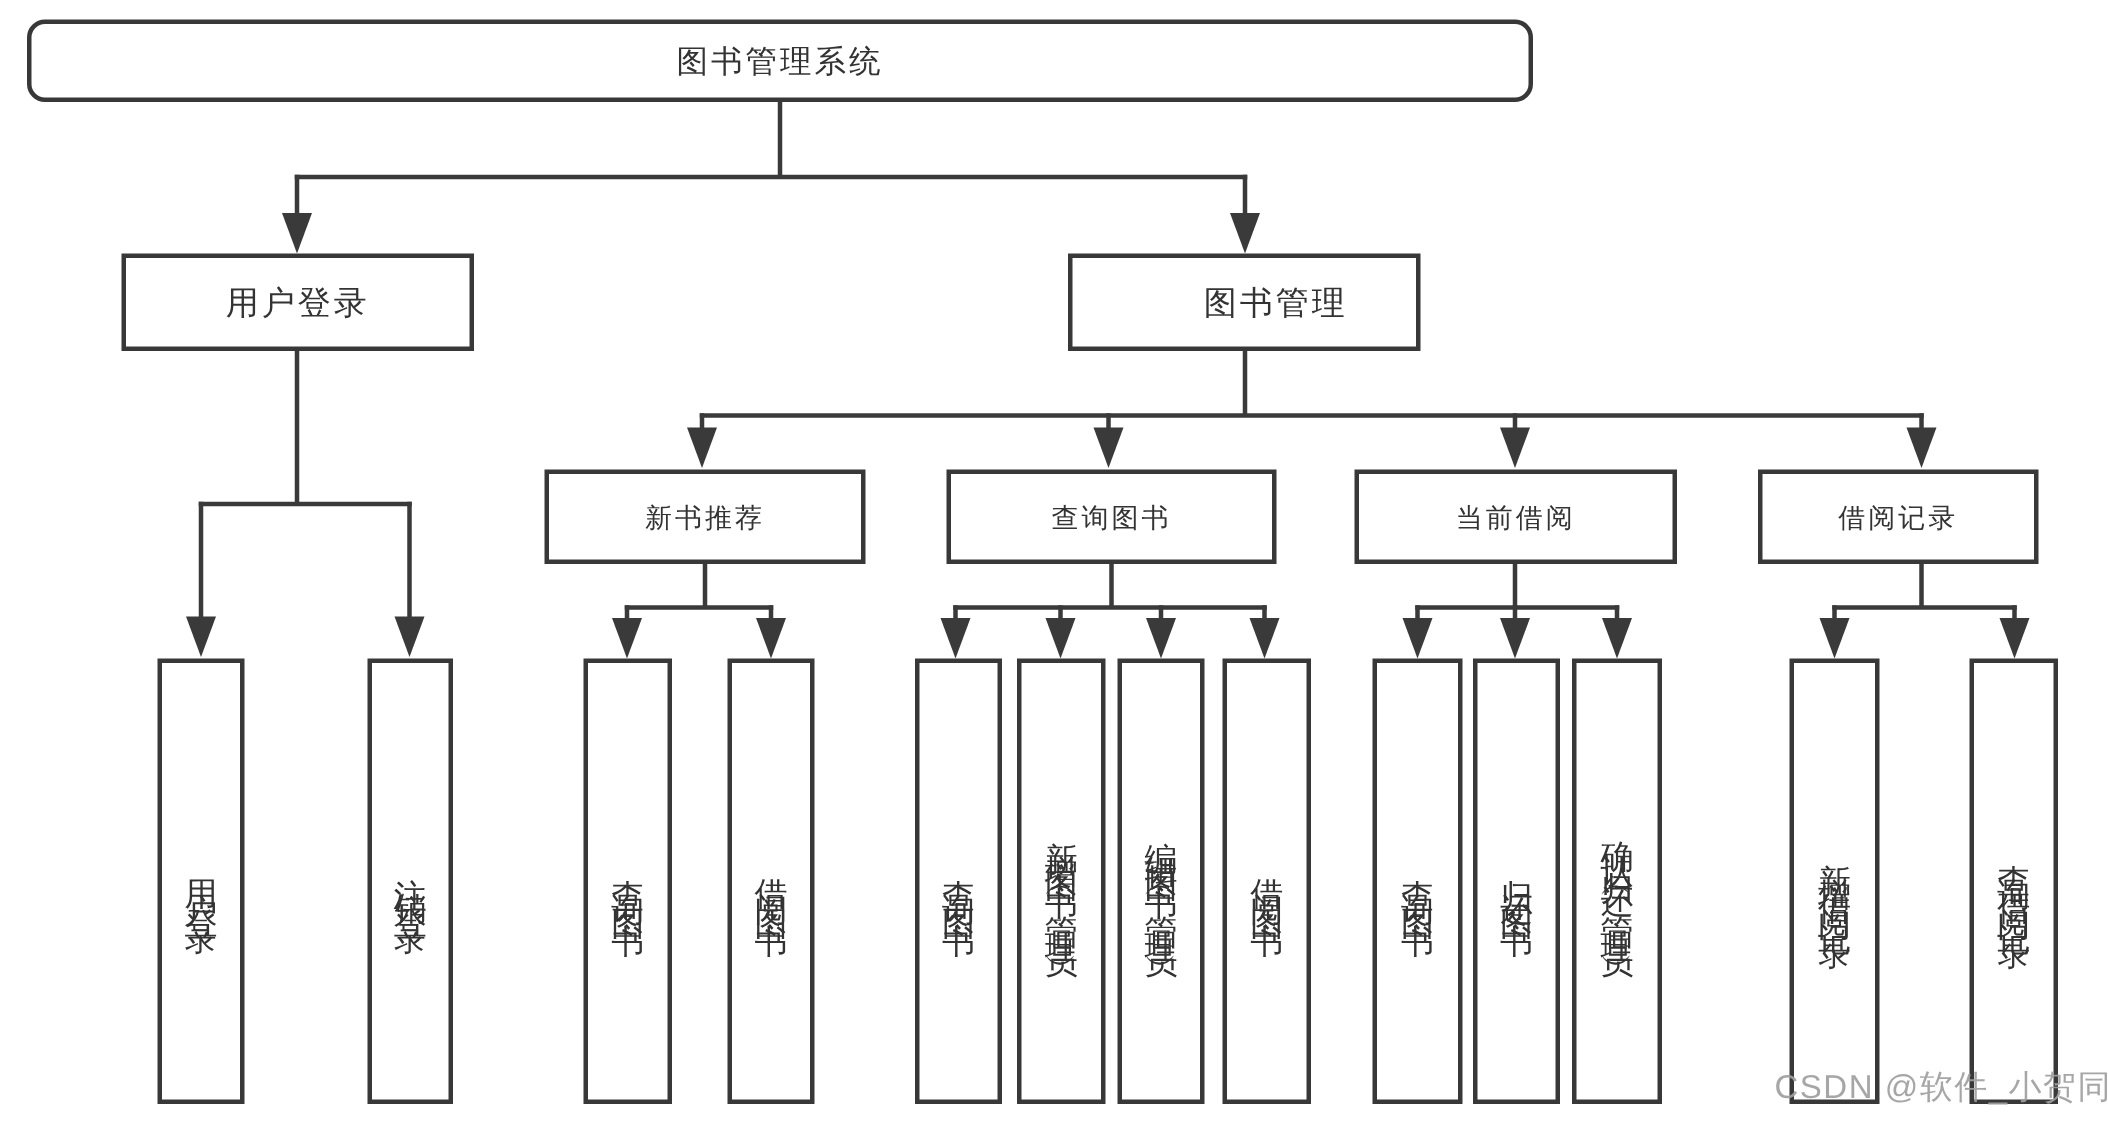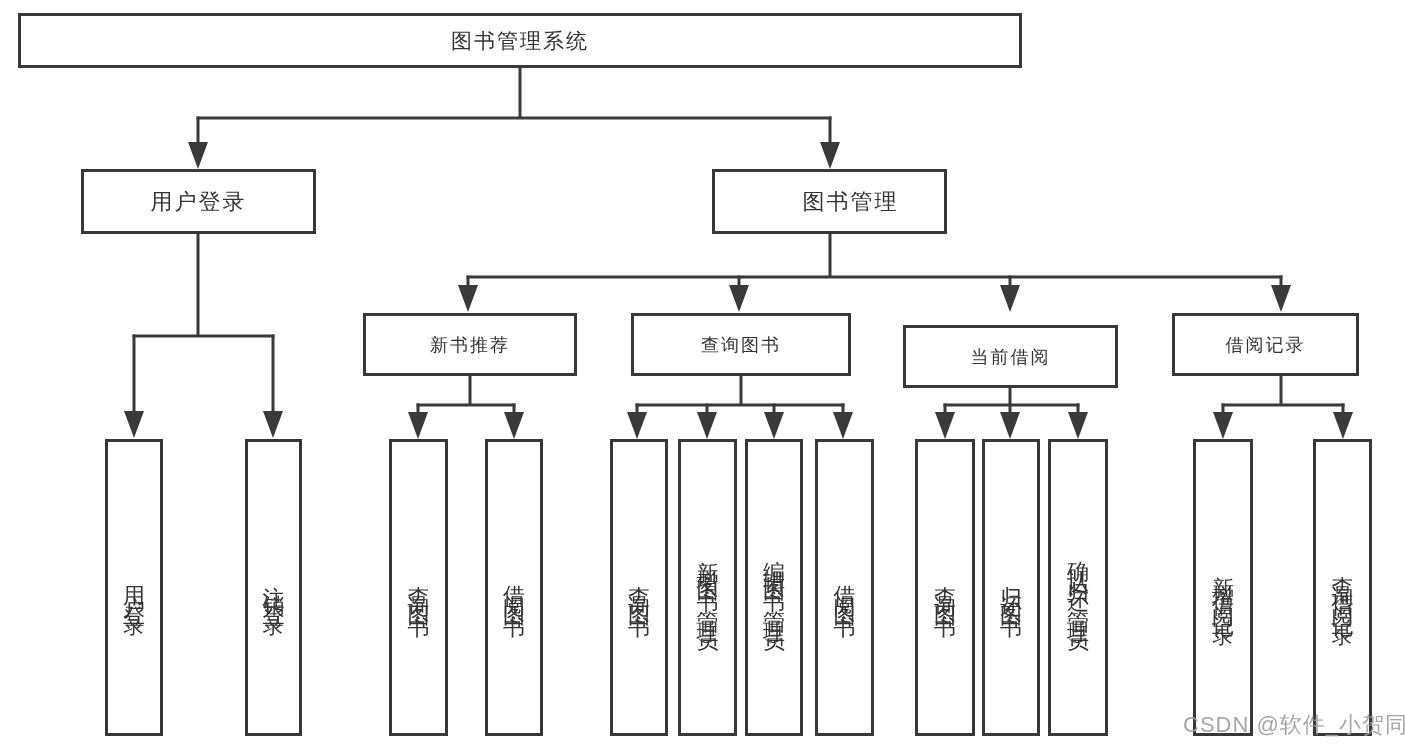--- a/index.html
+++ b/index.html
@@ -31,21 +31,21 @@
     display: flex;
     align-items: center;
     justify-content: center;
     color: #333333;
     font-size: 21px;
     letter-spacing: 2px;
     z-index: 2;
     white-space: nowrap;
   }
   .node.root {
-    left: 18px; top: 13px; width: 1004px; height: 55px;
+    left: 18px; top: 13px; width: 1004px; height: 55px; border-radius: 12px;
   }
   .node.lv2 {
     top: 169px; width: 235px; height: 65px; font-size: 22px;
   }
   .node.lv3 {
     top: 313px; height: 63px; font-size: 18px;
   }
   .leaf {
     position: absolute;
     box-sizing: border-box;
@@ -145,21 +145,21 @@
   <div class="node lv2" style="left:712px;padding-left:42px;">
     <span>图书管理</span>
   </div>
 
   <div class="node lv3" style="left:363px;width:214px;">
     <span>新书推荐</span>
   </div>
   <div class="node lv3" style="left:631px;width:220px;">
     <span>查询图书</span>
   </div>
-  <div class="node lv3" style="left:903px;width:215px;margin-top:12px;">
+  <div class="node lv3" style="left:903px;width:215px;">
     <span>当前借阅</span>
   </div>
   <div class="node lv3" style="left:1172px;width:187px;">
     <span>借阅记录</span>
   </div>
 
   <div class="leaf" style="left:105px;width:58px;">
     <span class="vtext">用户登录</span>
   </div>
   <div class="leaf" style="left:245px;width:57px;">

